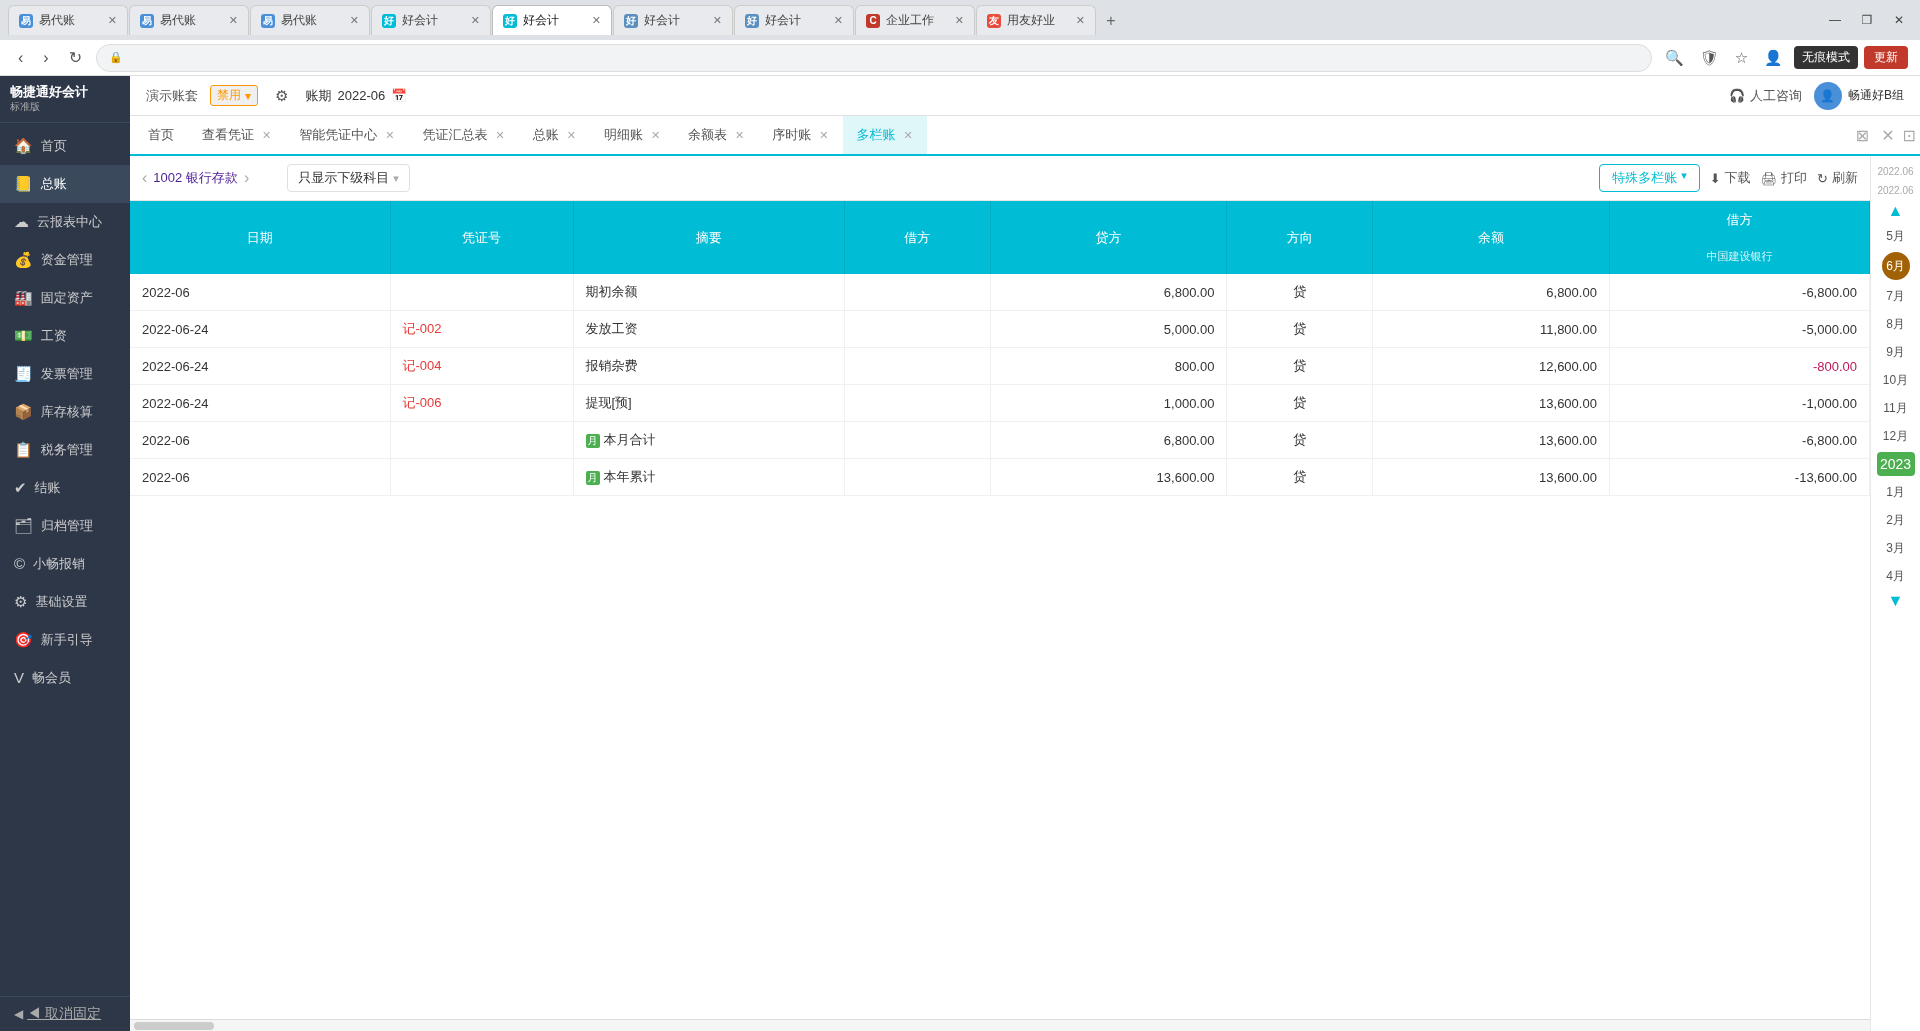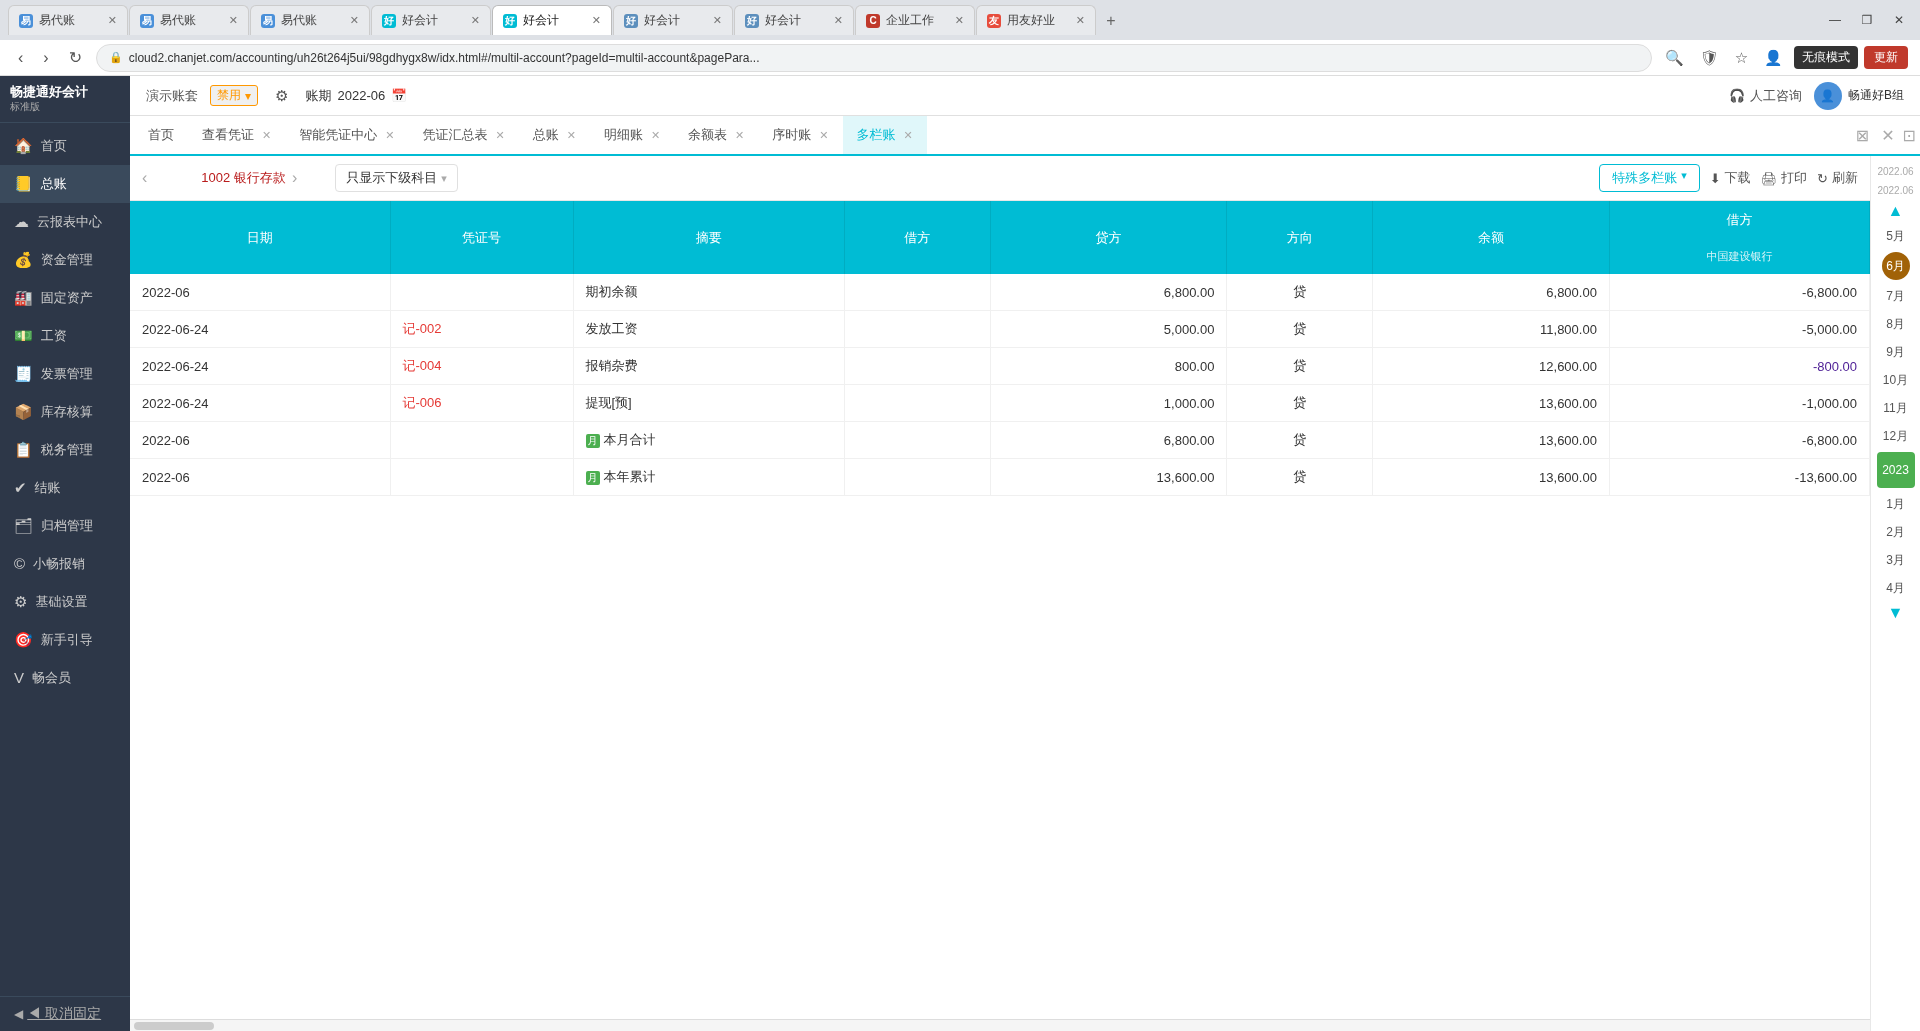--- a/index.html
+++ b/index.html
@@ -65,21 +65,21 @@
     
     .content-area { flex: 1; display: flex; overflow: hidden; }
 
     
     .ledger-area { flex: 1; background: #fff; display: flex; flex-direction: column; overflow: hidden; }
 
     
     .ledger-toolbar { display: flex; align-items: center; padding: 8px 12px; gap: 10px; border-bottom: 1px solid #e8e8e8; flex-shrink: 0; }
     .account-nav { display: flex; align-items: center; gap: 6px; }
     .nav-arrow { color: #aaa; cursor: pointer; font-size: 16px; }
-    .account-code { color: #b91c1c; font-size: 13px; font-weight: 500; margin-left: 48px; }
+    .account-code { color: #4c1d95; font-size: 13px; font-weight: 500; }
     .filter-dropdown { display: flex; align-items: center; gap: 4px; border: 1px solid #e0e0e0; border-radius: 4px; padding: 4px 10px; cursor: pointer; color: #333; font-size: 13px; margin-left: 28px; }
     .filter-arrow { color: #aaa; font-size: 11px; }
     .toolbar-right { margin-left: auto; display: flex; align-items: center; gap: 10px; }
     .special-btn { border: 1px solid #00bcd4; color: #00bcd4; border-radius: 4px; padding: 4px 12px; cursor: pointer; font-size: 13px; display: flex; gap: 4px; }
     .special-arrow { font-size: 11px; }
     .tool-btn { color: #555; cursor: pointer; font-size: 13px; display: flex; align-items: center; gap: 4px; }
 
     
     .ledger-table { flex: 1; overflow: auto; }
     table { width: 100%; border-collapse: collapse; }
@@ -169,21 +169,20 @@
     <div class="win-btn">✕</div>
   </div>
 </div>
 
 <div class="address-bar">
   <span class="nav-btn">‹</span>
   <span class="nav-btn">›</span>
   <span class="nav-btn">↻</span>
   <div class="url-bar">
     <span class="url-icon">🔒</span>
-    <span class="url-text">cloud2.chanjet.com/accounting/uh26t264j5ui/98gdhygx8w/idx.html#/multil-account?pageId=multil-account&amp;pagePara...</span>
   </div>
   <div class="addr-actions">
     <span class="addr-action-btn">🔍</span>
     <span class="addr-action-btn">🛡</span>
     <span class="addr-action-btn">☆</span>
     <span class="addr-action-btn">👤</span>
     <span class="wufeng-btn">无痕模式</span>
     <span class="update-btn">更新</span>
   </div>
 </div>
@@ -415,21 +414,21 @@
       <td class="right" style="color:#333">-5,000.00</td>
     </tr>
                 <tr>
       <td class="left">2022-06-24</td>
       <td class="left"><a class="voucher-link">记-004</a></td>
       <td class="left">报销杂费</td>
       <td class="right"></td>
       <td class="right">800.00</td>
       <td class="center">贷</td>
       <td class="right">12,600.00</td>
-      <td class="right" style="color:#4c1d95">-800.00</td>
+      <td class="right" style="color:#be185d">-800.00</td>
     </tr>
                 <tr>
       <td class="left">2022-06-24</td>
       <td class="left"><a class="voucher-link">记-006</a></td>
       <td class="left">提现[预]</td>
       <td class="right"></td>
       <td class="right">1,000.00</td>
       <td class="center">贷</td>
       <td class="right">13,600.00</td>
       <td class="right" style="color:#333">-1,000.00</td>
@@ -469,21 +468,21 @@
         <div style="font-size:10px;color:#aaa;writing-mode:initial;text-align:center;padding:2px;">2022.06</div>
         <span class="scroll-up">▲</span>
         <div class="month-item">5月</div>
         <div class="month-item active">6月</div>
         <div class="month-item">7月</div>
         <div class="month-item">8月</div>
         <div class="month-item">9月</div>
         <div class="month-item">10月</div>
         <div class="month-item">11月</div>
         <div class="month-item">12月</div>
-        <div class="month-item year-current" style="font-size:12px;width:38px;height:36px;">2023</div>
+        <div class="month-item year-current" style="font-size:14px;width:38px;height:24px;">2023</div>
         <div class="month-item">1月</div>
         <div class="month-item">2月</div>
         <div class="month-item">3月</div>
         <div class="month-item">4月</div>
         <span class="scroll-down">▼</span>
       </div>
 
     </div>
   </div>
 </div>

